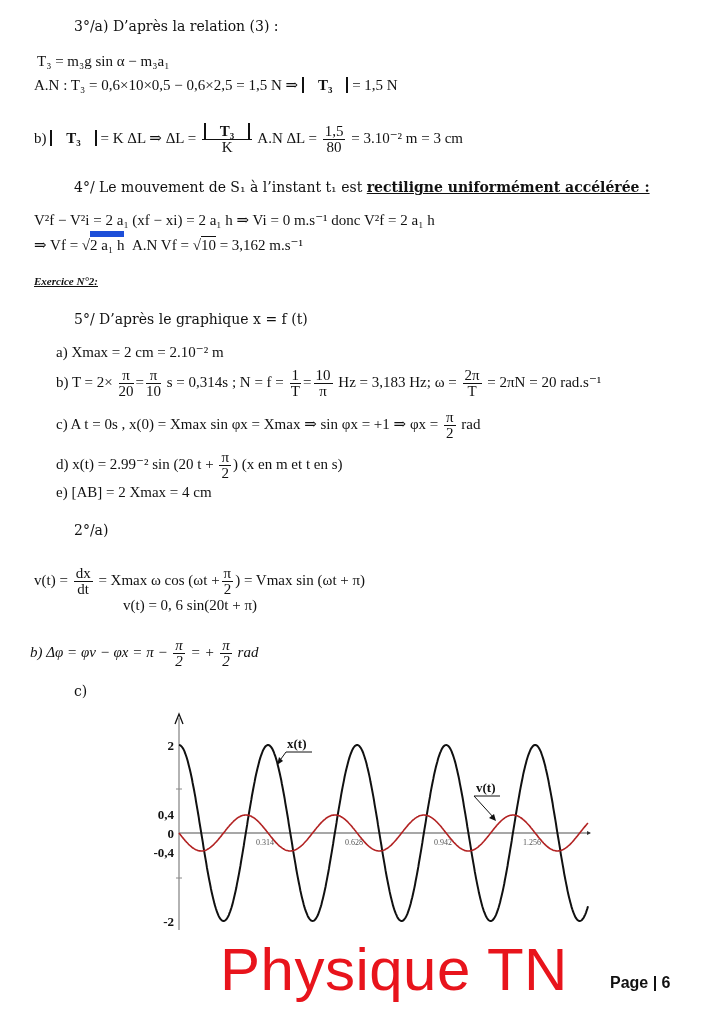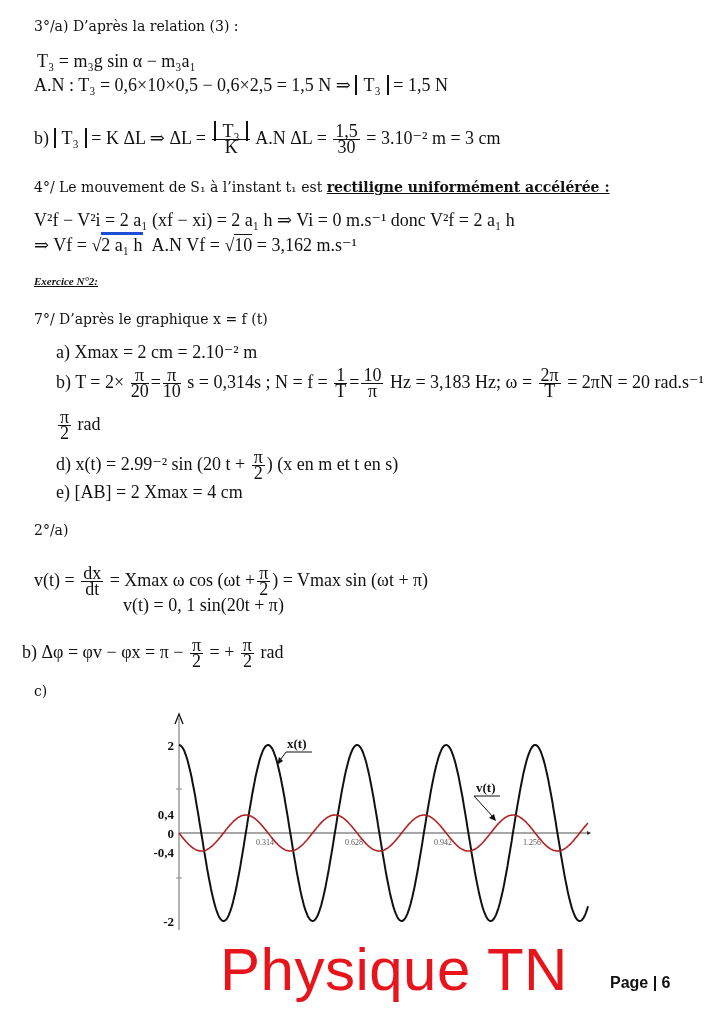--- a/index.html
+++ b/index.html
@@ -1,23 +1,23 @@
 <!DOCTYPE html>
 <html><head>
 <meta charset="utf-8">
 <style>
   html, body { margin:0; padding:0; background:#ffffff; }
   body { width:720px; height:1019px; position:relative; overflow:hidden;
          font-family:"Liberation Serif", "DejaVu Serif", serif; color:#111; }
-  .line { position:absolute; white-space:nowrap; font-size:18px; line-height:18px; }
-  .h { font-family:"DejaVu Serif","Liberation Serif",serif; font-size:14px; }
+  .line { position:absolute; white-space:nowrap; font-size:15px; line-height:18px; }
+  .h { font-family:"DejaVu Serif","Liberation Serif",serif; font-size:14px;margin-left:40px; }
   .frac { display:inline-block; vertical-align:middle; text-align:center; margin:0 2px; }
   .frac > span { display:block; line-height:15px; }
   .frac > span.num { border-bottom:1px solid #111; padding:0 2px; }
-  .norm { border-left:2px double #111; border-right:2px double #111; padding:0 6px; }
+  .norm { border-left:2px double #111; border-right:2px double #111; padding:0 14px;font-weight:bold; }
   .bold-u { font-weight:bold; text-decoration:underline; }
   .ex-title { font-weight:bold; font-style:italic; text-decoration:underline; font-size:11px; }
   .footer-brand { position:absolute; left:220px; top:935px; font-family:"Liberation Sans","DejaVu Sans",sans-serif;
                   font-size:60px; color:#e8141c; letter-spacing:0.5px; line-height:70px; }
   .footer-page { position:absolute; left:610px; top:974px; font-family:"Liberation Sans","DejaVu Sans",sans-serif;
                  font-size:16px; font-weight:bold; color:#111; }
   svg text { font-family:"Liberation Serif","DejaVu Serif",serif; }
 </style>
 </head>
 <body>
@@ -35,75 +35,76 @@
   <span>b)</span>
   <span class="norm"><span>T₃</span></span>
   <span>= K ΔL ⇒ ΔL =</span>
   <span class="frac">
     <span class="num"><span class="norm"><span>T₃</span></span></span>
     <span>K</span>
   </span>
   <span>A.N ΔL =</span>
   <span class="frac">
     <span class="num">1,5</span>
-    <span>30</span>
+    <span>80</span>
   </span>
   <span>= 3.10⁻² m = 3 cm</span>
 </div>
 
 <div class="line h" style="left:34px;top:178px;">
   <span>4°/  Le mouvement de S₁  à l’instant t₁ est</span>
   <span class="bold-u">rectiligne uniformément accélérée :</span>
 </div>
 <div class="line" style="left:34px;top:211px;">V²f − V²i = 2 a₁ (xf − xi) = 2 a₁ h ⇒ Vi = 0 m.s⁻¹  donc  V²f = 2 a₁ h</div>
 <div class="line" style="left:34px;top:236px;">
   <span>⇒ Vf =</span>
-  <span>√</span><span style="border-top:3px solid #1d4ed8;">2 a₁ h</span>
+  <span>√</span><span style="border-top:6px solid #1d4ed8;">2 a₁ h</span>
   &nbsp;<span>A.N Vf =</span>
   <span>√</span><span style="border-top:1px solid #111;">10</span>
   <span>= 3,162  m.s⁻¹</span>
 </div>
 
 <div class="line ex-title" style="left:34px;top:272px;">Exercice N°2:</div>
-<div class="line h" style="left:34px;top:310px;">7°/ D’après le graphique x = f (t)</div>
+<div class="line h" style="left:34px;top:310px;">5°/ D’après le graphique x = f (t)</div>
 
 <div class="line" style="left:56px;top:343px;">a)   Xmax = 2 cm = 2.10⁻² m</div>
 
 <div class="line" style="left:56px;top:368px;">
   <span>b)   T = 2×</span>
   <span class="frac"><span class="num">π</span><span>20</span></span>=<span class="frac"><span class="num">π</span><span>10</span></span>
   <span>s = 0,314s  ;   N = f =</span>
   <span class="frac"><span class="num">1</span><span>T</span></span>=<span class="frac"><span class="num">10</span><span>π</span></span>
   <span>Hz = 3,183 Hz; ω =</span>
   <span class="frac"><span class="num">2π</span><span>T</span></span>
   <span>= 2πN = 20 rad.s⁻¹</span>
 </div>
 
 <div class="line" style="left:56px;top:410px;">
+  <span>c)   A  t = 0s  , x(0) = Xmax  sin φx = Xmax ⇒ sin φx = +1 ⇒ φx =</span>
   <span class="frac"><span class="num">π</span><span>2</span></span>
   <span>rad</span>
 </div>
 
 <div class="line" style="left:56px;top:450px;">
   <span>d)   x(t) = 2.99⁻²  sin (20 t +</span>
   <span class="frac"><span class="num">π</span><span>2</span></span><span>)   (x en m et t en s)</span>
 </div>
 
 <div class="line" style="left:56px;top:483px;">e)   [AB] = 2 Xmax = 4 cm</div>
 
 <div class="line h" style="left:34px;top:521px;">2°/a)</div>
 
 <div class="line" style="left:34px;top:566px;">
   <span>v(t) =</span>
   <span class="frac"><span class="num">dx</span><span>dt</span></span>
   <span>= Xmax  ω cos (ωt +</span><span class="frac"><span class="num">π</span><span>2</span></span><span>) = Vmax  sin (ωt + π)</span>
 </div>
-<div class="line" style="left:123px;top:596px;">v(t) = 0, 1 sin(20t + π)</div>
+<div class="line" style="left:123px;top:596px;">v(t) = 0, 6 sin(20t + π)</div>
 
-<div class="line" style="left:22px;top:638px;">
+<div class="line" style="left:30px;top:638px;font-style:italic;">
   <span>b)  Δφ = φv − φx = π −</span>
   <span class="frac"><span class="num">π</span><span>2</span></span>
   <span>= +</span>
   <span class="frac"><span class="num">π</span><span>2</span></span>
   <span>rad</span>
 </div>
 
 <div class="line h" style="left:34px;top:682px;">c)</div>
 
 <svg style="position:absolute;left:0;top:0;" width="720" height="1019" viewBox="0 0 720 1019">

